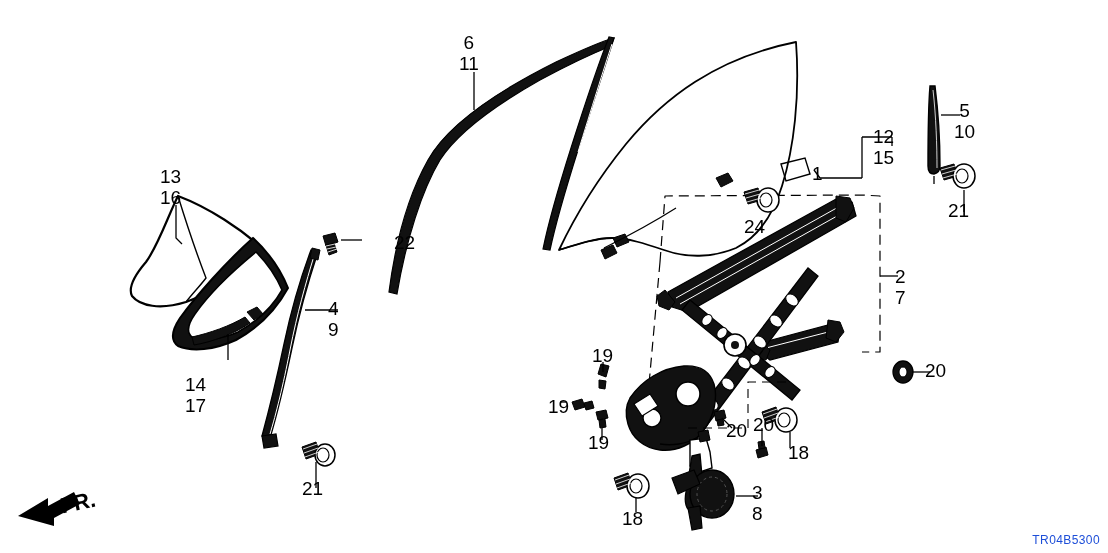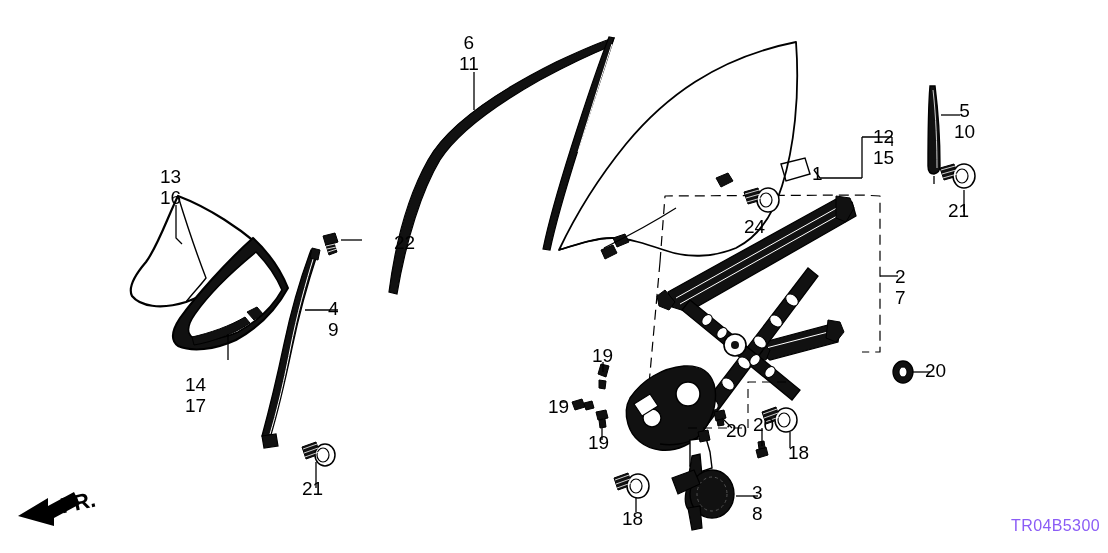--- a/index.html
+++ b/index.html
@@ -33,24 +33,24 @@
     line-height: 21px;
     white-space: pre;
     letter-spacing: 0px;
   }
   .callout.stack {
     text-align: center;
   }
   .diagcode {
     position: absolute;
     right: 8px;
-    bottom: 18px;
+    bottom: 6px;
     font-family: "Liberation Sans", sans-serif;
-    font-size: 16px;
-    color: #8b5cf6;
+    font-size: 12px;
+    color: #1d4ed8;
     letter-spacing: 0.4px;
   }
   .fr-label {
     position: absolute;
     left: 58px;
     top: 494px;
     font-family: "Liberation Sans", sans-serif;
     font-size: 22px;
     font-weight: bold;
     color: #000000;

